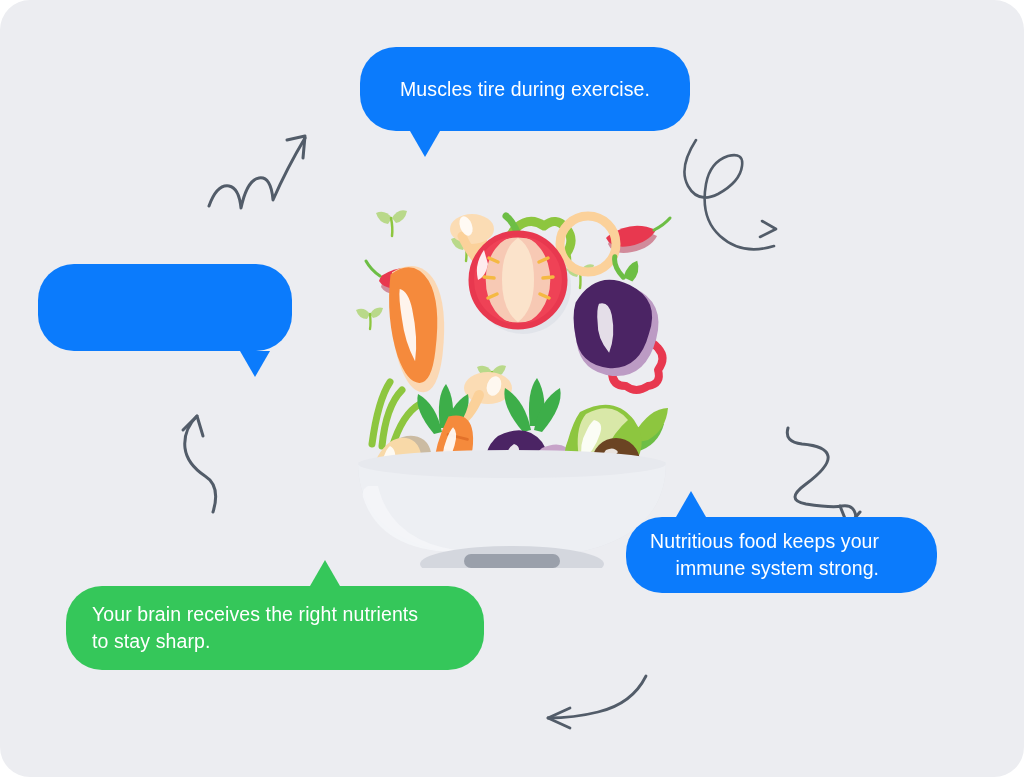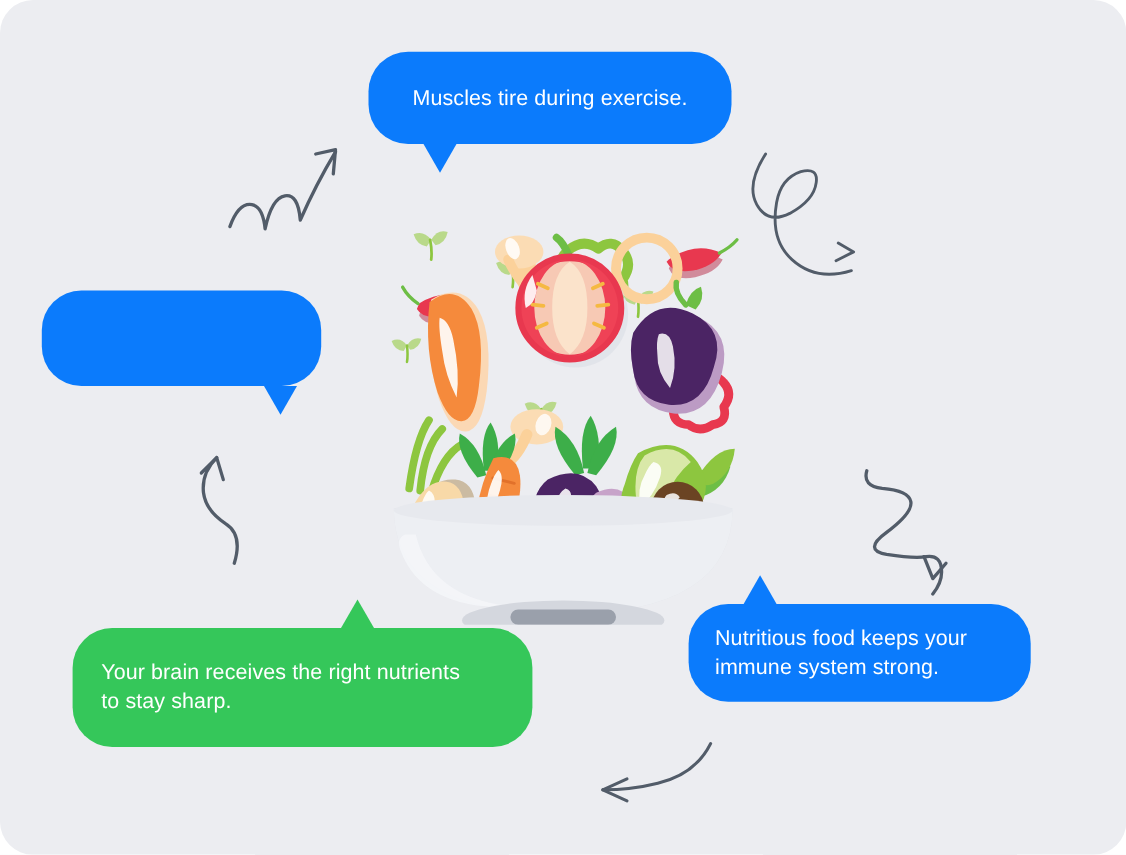--- a/index.html
+++ b/index.html
@@ -22,26 +22,26 @@
   .tail.down-blue{border-left:15px solid transparent;border-right:15px solid transparent;
                   border-top:26px solid #0B7BFC;}
   .tail.down-green{border-left:15px solid transparent;border-right:15px solid transparent;
                    border-top:26px solid #35C75A;}
   .tail.up-blue{border-left:15px solid transparent;border-right:15px solid transparent;
                 border-bottom:26px solid #0B7BFC;}
   .tail.up-green{border-left:15px solid transparent;border-right:15px solid transparent;
                  border-bottom:26px solid #35C75A;}
 
   
-  #b-top     {left:335px;top:47px; width:330px;height:84px;padding:12px 28px;justify-content:center;}
+  #b-top     {left:360px;top:47px; width:330px;height:84px;padding:12px 28px;justify-content:center;}
   #b-top .txt{text-align:center;}
   #b-left    {left:38px; top:264px;width:254px;height:87px;padding:0 28px;}
   #b-right   {left:699px;top:285px;width:279px;height:93px;padding:0 26px;}
-  #b-botright{left:626px;top:549px;width:311px;height:89px;padding:0 24px;}
-  #b-botleft {left:66px; top:571px;width:418px;height:108px;padding:0 26px;}
+  #b-botright{left:626px;top:517px;width:311px;height:76px;padding:0 24px;text-align:right;}
+  #b-botleft {left:66px; top:586px;width:418px;height:84px;padding:0 26px;}
 
   
   #illo{position:absolute;left:348px;top:196px;width:328px;height:372px;}
   #illo svg{display:block;}
 
   
   .arrow{position:absolute;}
   .arrow svg{display:block;overflow:visible;}
   #ar-tl{left:205px;top:126px;}
   #ar-tr{left:668px;top:134px;}

